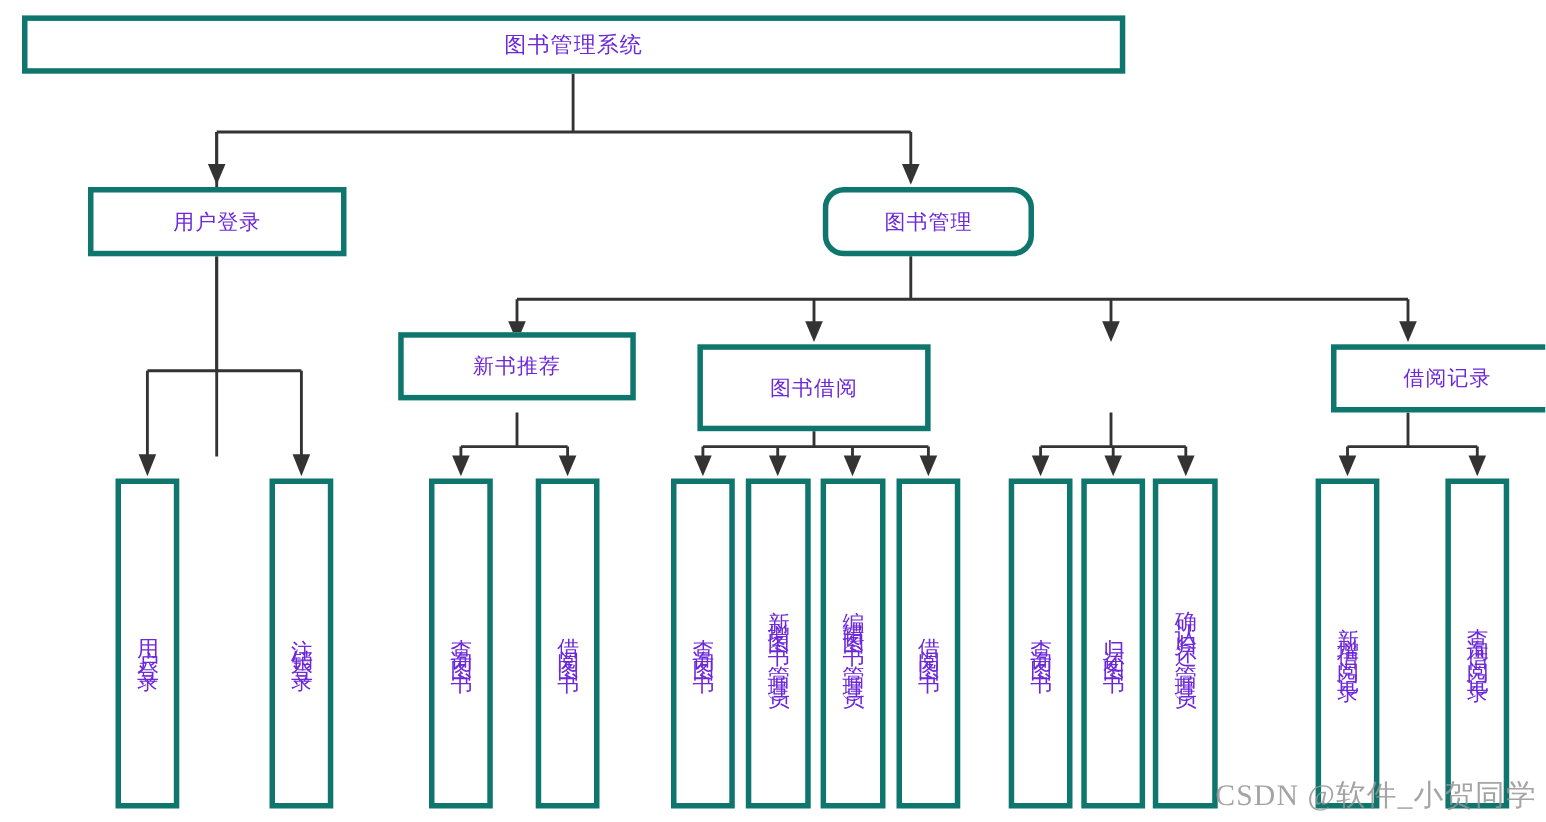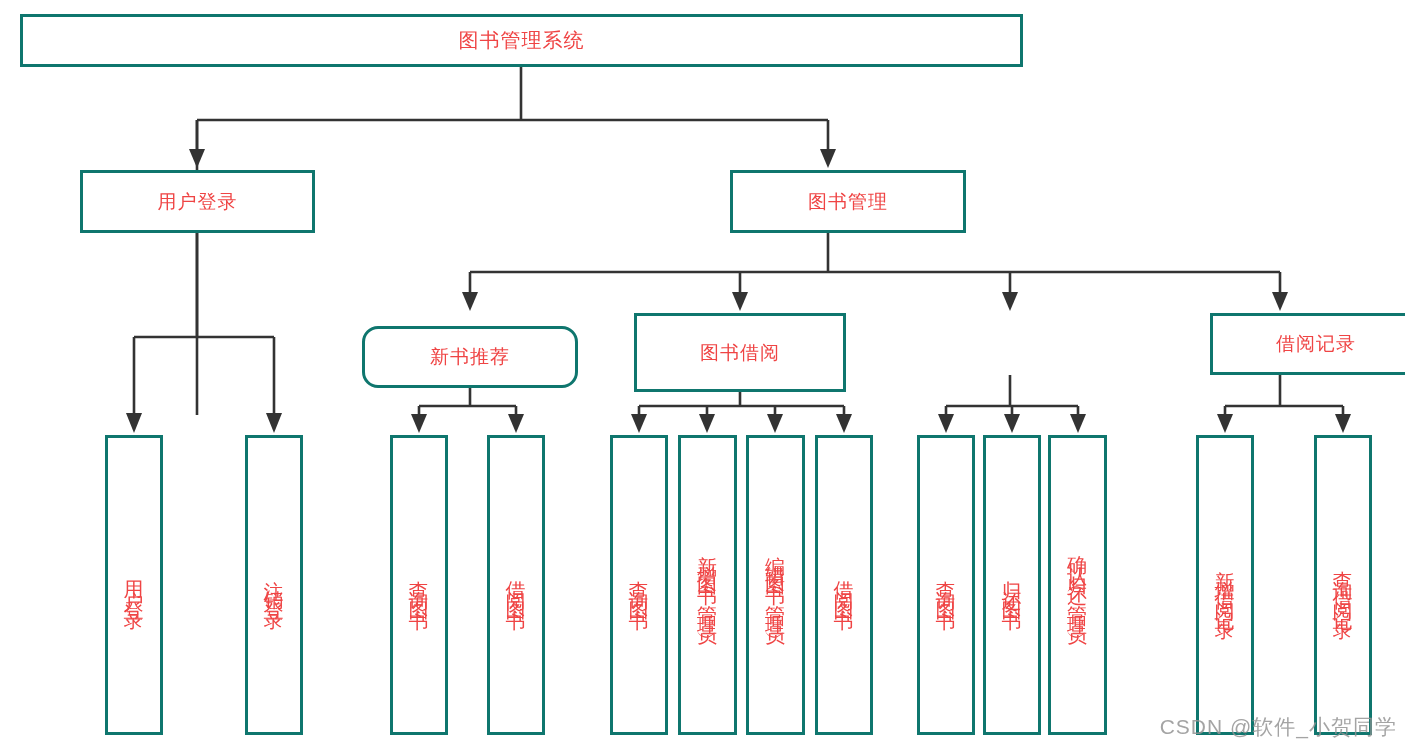--- a/index.html
+++ b/index.html
@@ -18,22 +18,22 @@
   .connectors {
     position: absolute;
     left: 0;
     top: 0;
     pointer-events: none;
   }
   .box {
     position: absolute;
     box-sizing: border-box;
     background: #ffffff;
-    border: 3px solid #0f766e;
-    color: #ef4444;
+    border: 5px solid #0f766e;
+    color: #6d28d9;
     display: flex;
     align-items: center;
     justify-content: center;
     text-align: center;
   }
   .box.h {
     font-size: 19px;
     letter-spacing: 1px;
     white-space: nowrap;
   }
@@ -43,25 +43,26 @@
   .box.v {
     writing-mode: vertical-rl;
     font-size: 20px;
     letter-spacing: 10px;
     line-height: 1;
   }
   .watermark {
     position: absolute;
     right: 8px;
     bottom: 6px;
-    font-size: 21px;
+    font-size: 27px;
     color: rgba(148, 148, 148, 0.85);
     letter-spacing: 1px;
     white-space: nowrap;
     z-index: 5;
+    font-family: Liberation Serif, serif;
   }
   svg path.line {
     stroke: #333333;
     stroke-width: 2.6;
     fill: none;
   }
   svg path.head {
     fill: #333333;
     stroke: none;
   }
@@ -121,23 +122,23 @@
     <g>
       <path class="line" d="M1280 375 V406 M1225 406 H1343 M1225 406 V415 M1343 406 V415"></path>
       <path class="head" d="M1225 433 L1217 414 L1233 414 Z"></path>
       <path class="head" d="M1343 433 L1335 414 L1351 414 Z"></path>
     </g>
   </svg>
 
   <div class="box h root" style="left:20px; top:14px; width:1003px; height:53px;">图书管理系统</div>
 
   <div class="box h" style="left:80px; top:170px; width:235px; height:63px;">用户登录</div>
-  <div class="box h" style="left:730px; top:170px; width:236px; height:63px;">图书管理</div>
+  <div class="box h" style="left:748px; top:170px; width:192px; height:63px;border-radius:19px;">图书管理</div>
 
-  <div class="box h" style="left:362px; top:326px; width:216px; height:62px;border-radius:16px;">新书推荐</div>
+  <div class="box h" style="left:362px; top:302px; width:216px; height:62px;">新书推荐</div>
   <div class="box h" style="left:634px; top:313px; width:212px; height:79px;">图书借阅</div>
   <div class="box h" style="left:1174px; top:313px; width:212px; height:62px;margin-left:36px;">借阅记录</div>
 
   <div class="box v" style="left:105px; top:435px; width:58px; height:300px;">用户登录</div>
   <div class="box v" style="left:245px; top:435px; width:58px; height:300px;">注销登录</div>
 
   <div class="box v" style="left:390px; top:435px; width:58px; height:300px;">查询图书</div>
   <div class="box v" style="left:487px; top:435px; width:58px; height:300px;">借阅图书</div>
 
   <div class="box v" style="left:610px; top:435px; width:58px; height:300px;">查询图书</div>

